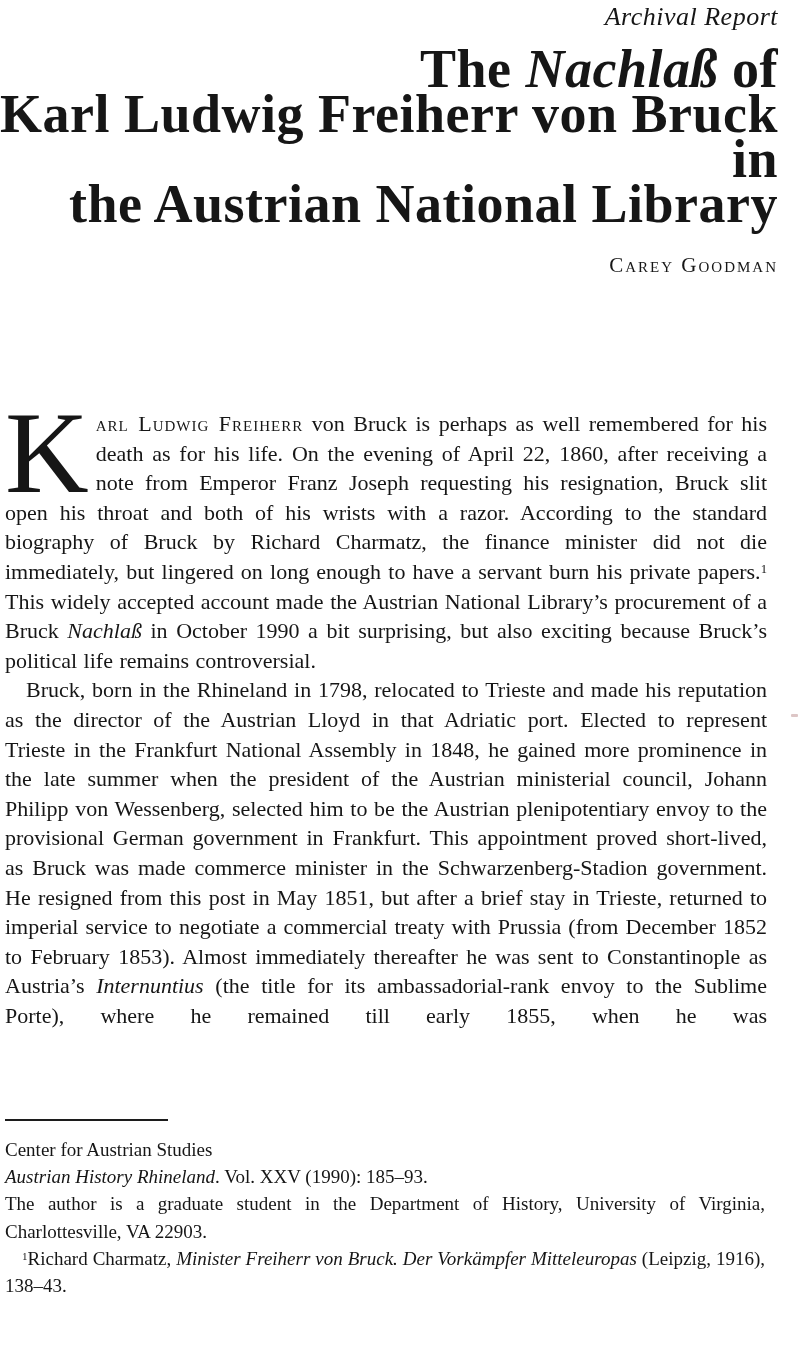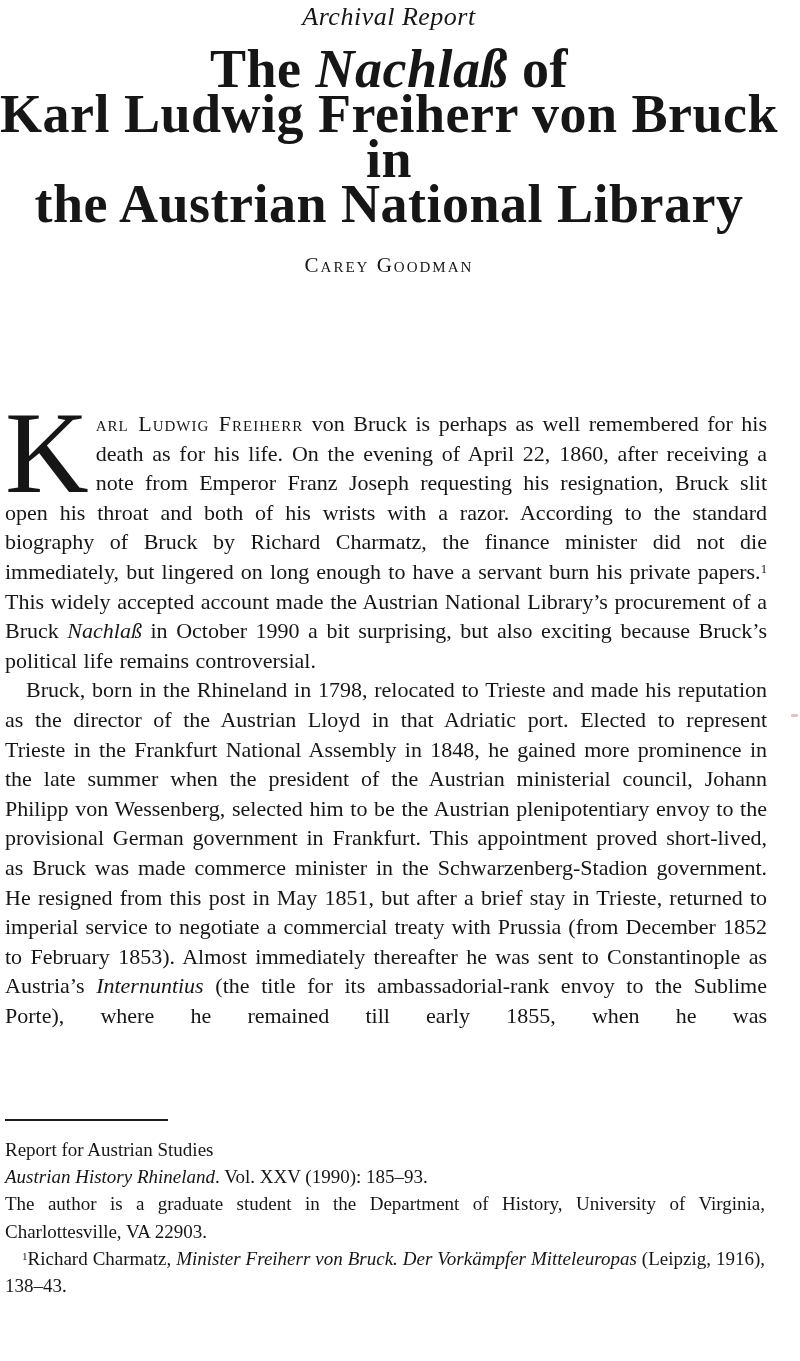--- a/index.html
+++ b/index.html
@@ -11,21 +11,21 @@
     color: #161616;
     font-family: "Liberation Serif", "DejaVu Serif", serif;
     overflow: hidden;
   }
 
   
   .header {
     position: absolute;
     top: 0; left: 0;
     width: 778px;
-    text-align: center;
+    text-align: right;
   }
   .section-label {
     font-style: italic;
     font-size: 26px;
     line-height: 34px;
     letter-spacing: 0.5px;
   }
   .title {
     margin: 13px 0 0 0;
     font-size: 54px;
@@ -123,21 +123,21 @@
     <div class="author">Carey Goodman</div>
   </div>
 
   <div class="body-text">
     <p><span class="dropcap">K</span><span><span class="sc">arl Ludwig Freiherr</span><span> von Bruck is perhaps as well remembered for his death as for his life. On the evening of April 22, 1860, after receiving a note from Emperor Franz Joseph requesting his resignation, Bruck slit open his throat and both of his wrists with a razor. According to the standard biography of Bruck by Richard Charmatz, the finance minister did not die immediately, but lingered on long enough to have a servant burn his private papers.</span><sup>1</sup><span> This widely accepted account made the Austrian National Library’s procurement of a Bruck </span><i>Nachlaß</i><span> in October 1990 a bit surprising, but also exciting because Bruck’s political life remains controversial.</span></span></p>
     <p class="para2"><span>Bruck, born in the Rhineland in 1798, relocated to Trieste and made his reputation as the director of the Austrian Lloyd in that Adriatic port. Elected to represent Trieste in the Frankfurt National Assembly in 1848, he gained more prominence in the late summer when the president of the Austrian ministerial council, Johann Philipp von Wessenberg, selected him to be the Austrian plenipotentiary envoy to the provisional German government in Frankfurt. This appointment proved short-lived, as Bruck was made commerce minister in the Schwarzenberg-Stadion government. He resigned from this post in May 1851, but after a brief stay in Trieste, returned to imperial service to negotiate a commercial treaty with Prussia (from December 1852 to February 1853). Almost immediately thereafter he was sent to Constantinople as Austria’s </span><i>Internuntius</i><span> (the title for its ambassadorial-rank envoy to the Sublime Porte), where he remained till early 1855, when he was</span></p>
   </div>
 
   <div class="footnote-block">
     <div class="footnote-rule"></div>
-    <p>Report for Austrian Studies</p>
+    <p>Center for Austrian Studies</p>
     <p><i>Austrian History Rhineland</i><span>. Vol. XXV (1990): 185–93.</span></p>
     <p>The author is a graduate student in the Department of History, University of Virginia, Charlottesville, VA 22903.</p>
     <p class="fn-indent"><sup>1</sup><span>Richard Charmatz, </span><i>Minister Freiherr von Bruck. Der Vorkämpfer Mitteleuropas</i><span> (Leipzig, 1916), 138–43.</span></p>
   </div>
 
   <div class="page-number">185</div>
 
   <div class="scan-tick"></div>
 
 </div>

